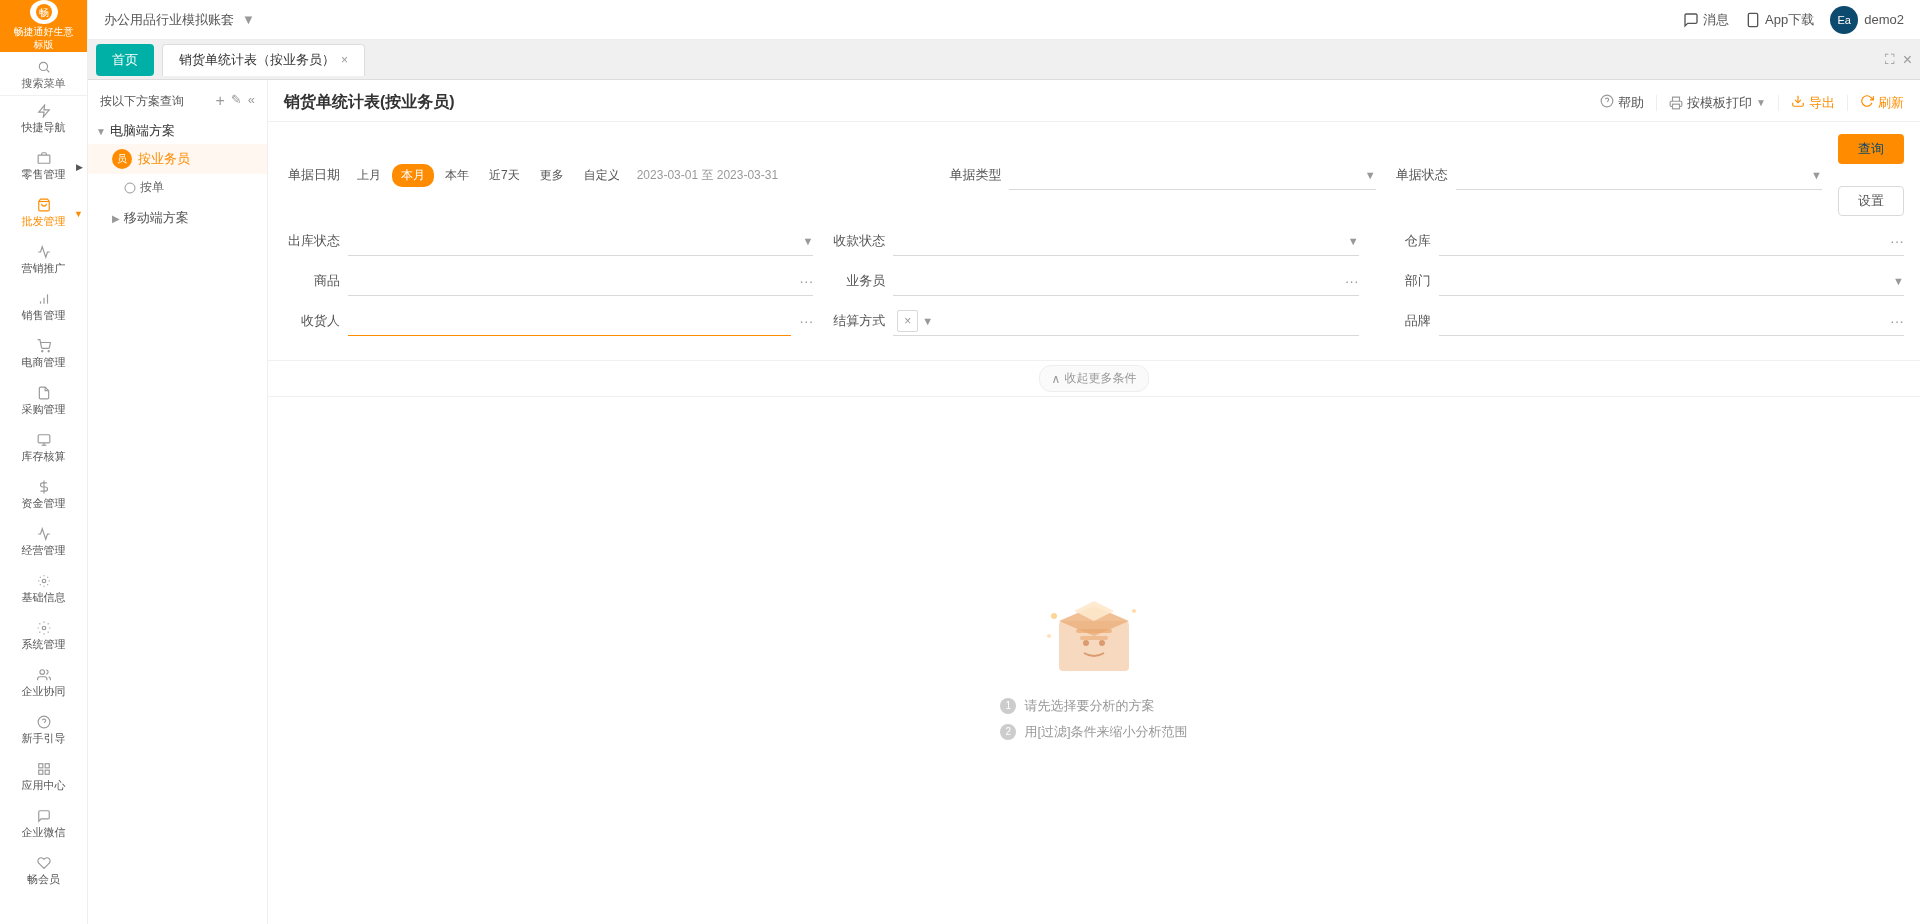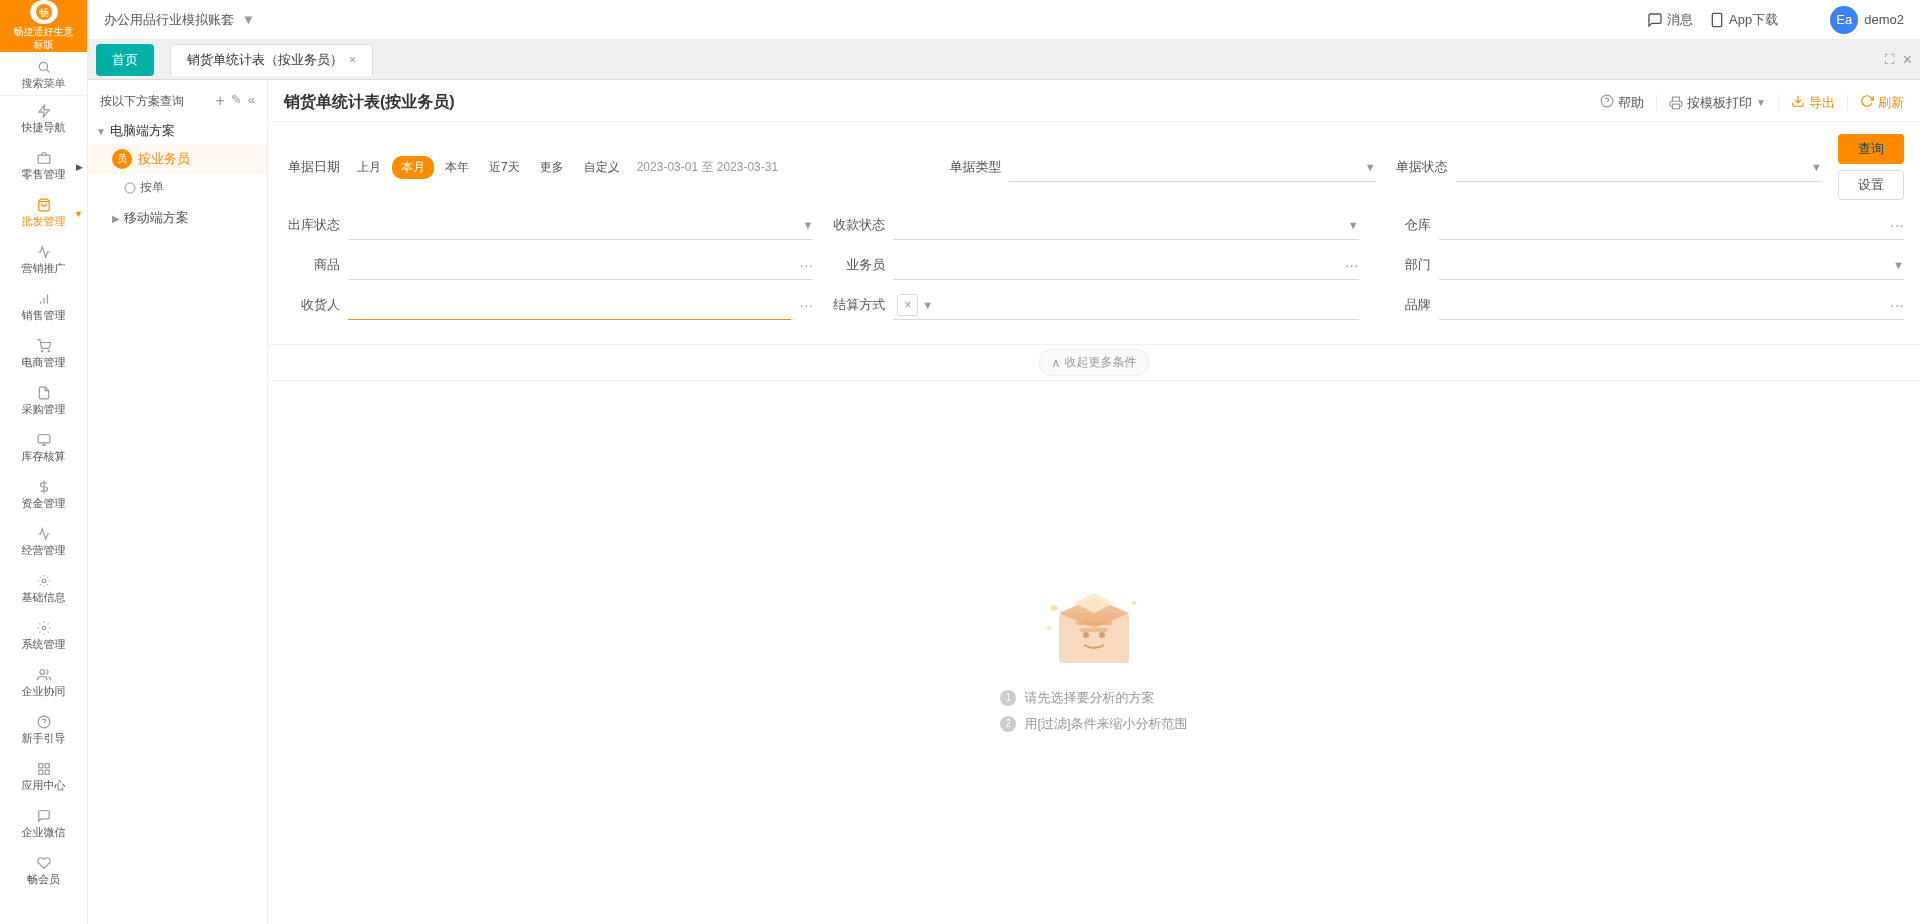--- a/index.html
+++ b/index.html
@@ -108,27 +108,26 @@
     .top-header-right .user-area {
       display: flex;
       align-items: center;
       gap: 6px;
       cursor: pointer;
     }
     .user-avatar {
       width: 28px;
       height: 28px;
       border-radius: 50%;
-      background: #3b82f6;
+      background: #0c4a6e;
       display: flex;
       align-items: center;
       justify-content: center;
       color: #fff;
-      font-size: 13px;
-      margin-left: 36px;
+      font-size: 11px;
     }
     .header-btn {
       display: flex;
       align-items: center;
       gap: 4px;
       cursor: pointer;
       color: #555;
     }
 
     
@@ -155,21 +154,21 @@
     .tab-item.active {
       background: #fff;
       color: #333;
       border: 1px solid #ddd;
       border-bottom: none;
     }
     .tab-item.home {
       background: #00b0a6;
       color: #fff;
       border-radius: 4px;
-      margin-right: 16px;
+      margin-right: 8px;
     }
     .tab-close {
       font-size: 12px;
       color: #999;
       cursor: pointer;
     }
     .tabs-right {
       margin-left: auto;
       display: flex;
       align-items: center;
@@ -460,21 +459,21 @@
     }
     .settings-btn {
       background: #fff;
       color: #555;
       border: 1px solid #d9d9d9;
       border-radius: 4px;
       padding: 5px 16px;
       font-size: 13px;
       cursor: pointer;
       white-space: nowrap;
-      margin-top: 4px;
+      margin-top: 20px;
     }
 
     .btn-group-right {
       display: flex;
       flex-direction: column;
       align-items: stretch;
       gap: 2px;
       flex-shrink: 0;
     }
 

